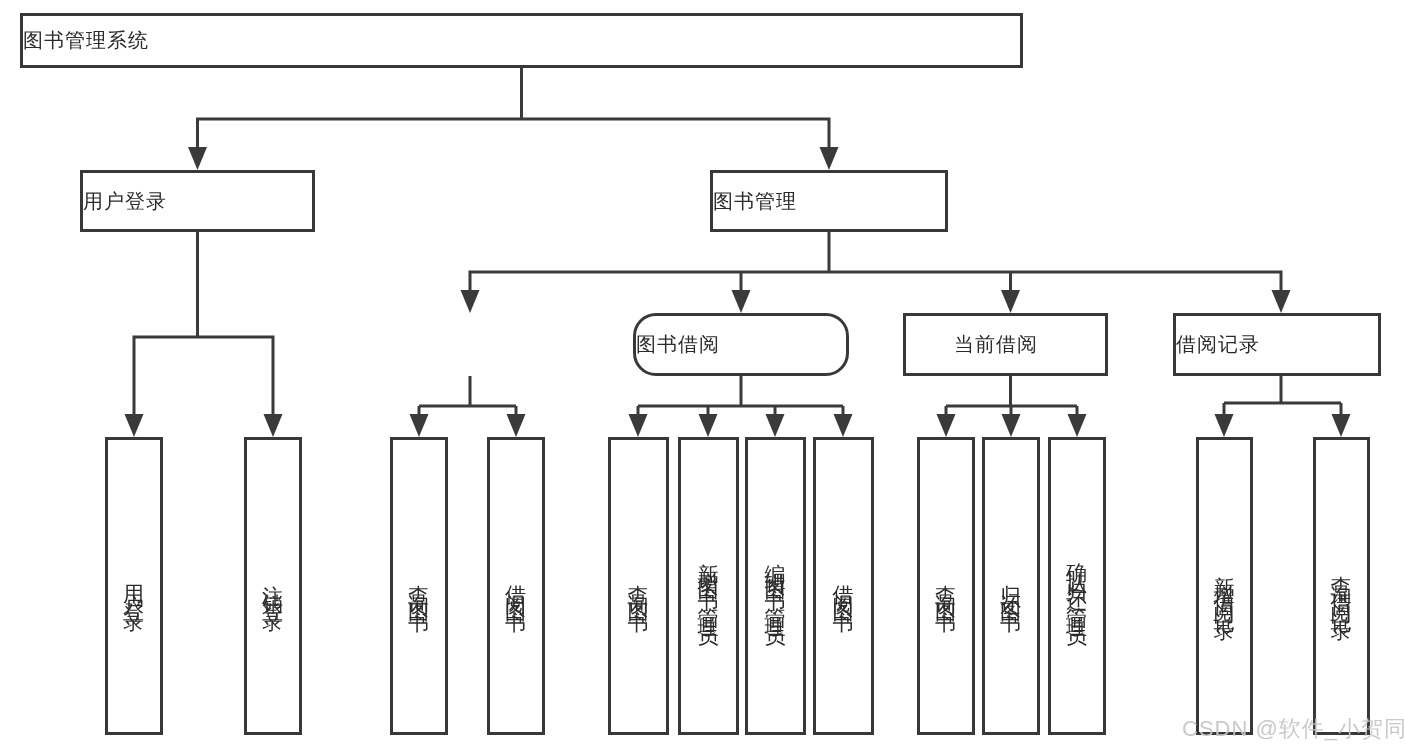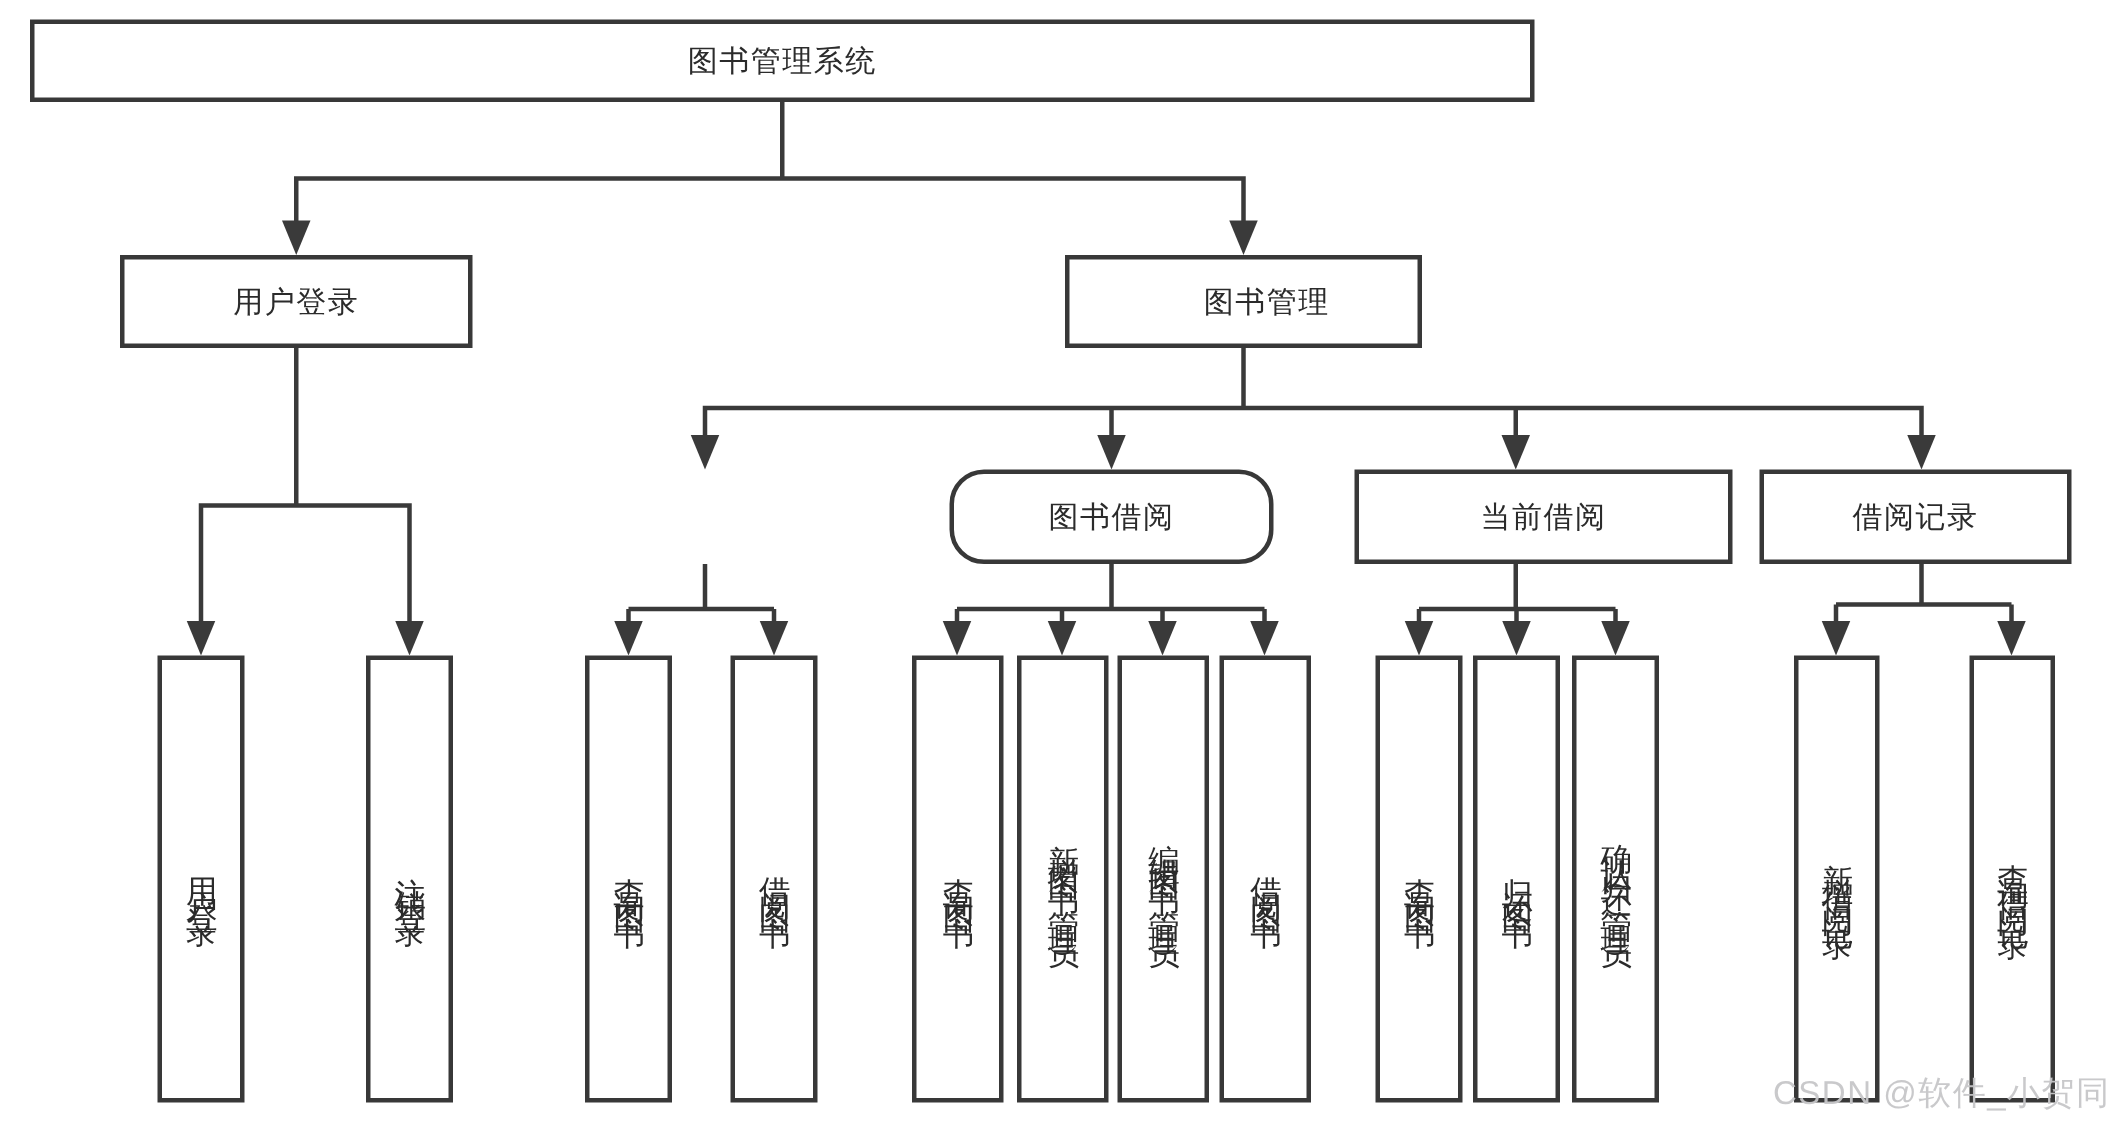--- a/index.html
+++ b/index.html
@@ -3,39 +3,39 @@
 <meta charset="utf-8">
 <style>
   html,body{margin:0;padding:0;background:#ffffff;}
   #canvas{
     position:relative;width:1405px;height:747px;background:#ffffff;overflow:hidden;
     font-family:"Liberation Sans","DejaVu Sans",sans-serif;color:#2b2b2b;
   }
   #wires{position:absolute;left:0;top:0;width:1405px;height:747px;}
   .node{
     position:absolute;box-sizing:border-box;border:3px solid #383838;background:#ffffff;
-    display:flex;align-items:center;justify-content:center;text-align:center;
+    display:flex;align-items:center;justify-content:flex-start;text-align:center;
     font-size:20px;letter-spacing:1px;color:#2b2b2b;
   }
   .leaf{
     align-items:center;justify-content:center;
   }
   .leaf .vtext{
     writing-mode:vertical-rl;text-orientation:mixed;
     font-size:21px;letter-spacing:9px;line-height:1;white-space:nowrap;
   }
   
   .n-root{left:20px;top:13px;width:1003px;height:55px;}
   
   .n-l2a{left:80px;top:170px;width:235px;height:62px;}
-  .n-l2b{left:710px;top:170px;width:238px;height:62px;padding-left:31px;}
+  .n-l2b{left:710px;top:170px;width:238px;height:62px;}
   
   .n-l3a{left:361px;top:313px;width:218px;height:63px;}
   .n-l3b{left:633px;top:313px;width:216px;height:63px;border-radius:23px;}
-  .n-l3c{left:903px;top:313px;width:252px;height:63px;}
+  .n-l3c{left:903px;top:313px;width:205px;height:63px;padding-left:48px;}
   .n-l3d{left:1173px;top:313px;width:208px;height:63px;}
   
   .lf{top:437px;height:298px;}
   .lf-g1a{left:105px;width:58px;} .lf-g1b{left:244px;width:58px;}
   .lf-g2a{left:390px;width:58px;} .lf-g2b{left:487px;width:58px;}
   .lf-g3a{left:608px;width:61px;} .lf-g3b{left:678px;width:61px;}
   .lf-g3c{left:745px;width:61px;} .lf-g3d{left:813px;width:61px;}
   .lf-g4a{left:917px;width:58px;} .lf-g4b{left:982px;width:58px;} .lf-g4c{left:1048px;width:58px;}
   .lf-g5a{left:1196px;width:57px;} .lf-g5b{left:1313px;width:57px;}
   #watermark{

